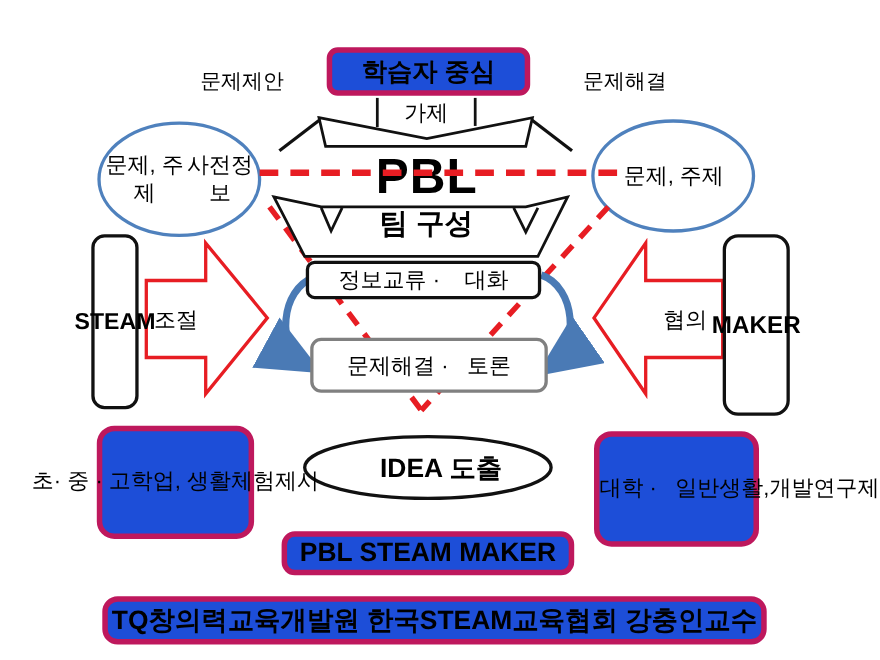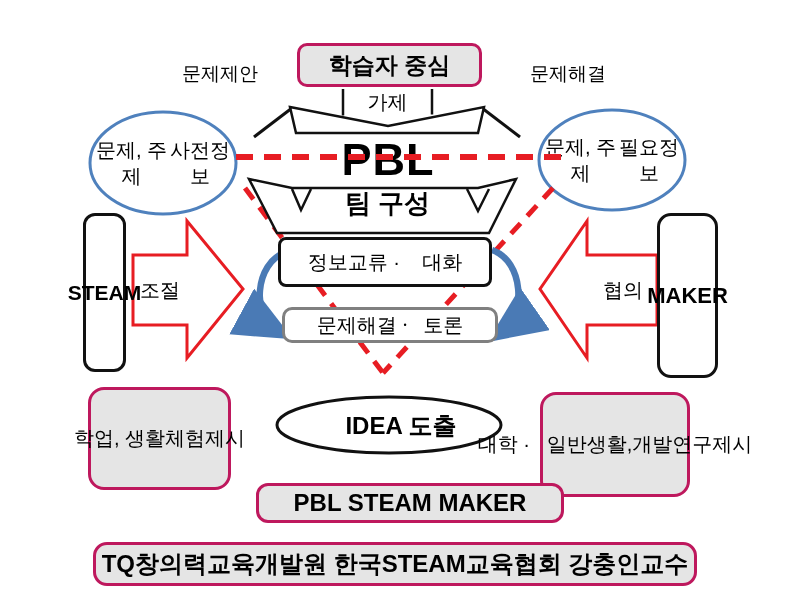--- a/index.html
+++ b/index.html
@@ -4,50 +4,50 @@
 <style>
   html,body{margin:0;padding:0;background:#ffffff;}
   #canvas{position:relative;width:800px;height:600px;background:#ffffff;overflow:hidden;
           font-family:"Liberation Sans","DejaVu Sans",sans-serif;color:#000;}
   svg{position:absolute;left:0;top:0;}
   #base-shapes{z-index:0;}
   #overlay-lines{z-index:5;pointer-events:none;}
   .abs{position:absolute;display:flex;align-items:center;justify-content:center;text-align:center;}
   .z2{z-index:2;}
   .z4{z-index:4;}
-  .box{background:#e5e5e5;border:3px solid #be185d;box-sizing:border-box;}
+  .box{background:#1d4ed8;border:5px solid #be185d;box-sizing:border-box;}
   .pre{white-space:pre;}
   .col{flex-direction:row;}
   
   .learner{left:297px;top:43px;width:185px;height:44px;border-radius:10px;font-weight:bold;font-size:23px;}
   .gaje{left:345px;top:89px;width:85px;height:26px;font-size:20px;}
   .lbl{font-size:19px;height:24px;}
   .propose{left:172px;top:62px;width:96px;}
   .select{left:520px;top:62px;width:96px;}
   .elltxt{font-size:20px;line-height:26px;}
   .ell-left{left:95px;top:137px;width:137px;height:52px;}
   .ell-right{left:544px;top:134px;width:137px;height:52px;}
   .pbl{left:323px;top:133px;width:130px;height:54px;font-weight:bold;font-size:45px;letter-spacing:1px;}
   .team{left:300px;top:187px;width:175px;height:32px;font-weight:bold;font-size:26px;}
   .cbox{font-size:20px;background:#fff;box-sizing:border-box;}
-  .infobox{left:278px;top:237px;width:214px;height:50px;border:3px solid #111;border-radius:8px;}
-  .solvebox{left:282px;top:307px;width:216px;height:36px;border:3px solid #808080;border-radius:10px;font-family:Liberation Serif, serif;}
+  .infobox{left:278px;top:237px;width:214px;height:35px;border:3px solid #111;border-radius:8px;}
+  .solvebox{left:282px;top:307px;width:216px;height:50px;border:3px solid #808080;border-radius:10px;}
   .vert{font-weight:bold;box-sizing:border-box;background:#fff;border:3px solid #111;}
   .steam{left:83px;top:213px;width:43px;height:159px;border-radius:12px;font-size:21px;line-height:29px;}
   .maker{left:657px;top:213px;width:61px;height:165px;border-radius:14px;font-size:22px;line-height:32px;}
   .vert span{display:block;text-align:center;}
   .arrowtxt{font-size:20px;height:26px;}
   .adjust{left:130px;top:277px;width:60px;}
   .consult{left:592px;top:277px;width:62px;}
   .threeline{font-size:20px;line-height:27px;border-radius:16px;}
   .school{left:88px;top:387px;width:143px;height:103px;}
-  .univ{left:540px;top:392px;width:150px;height:105px;}
+  .univ{left:540px;top:392px;width:150px;height:105px;justify-content:space-between;}
   .threeline span{display:block;text-align:center;white-space:pre;}
   .ideatxt{left:312px;top:411px;width:178px;height:30px;font-weight:bold;font-size:24px;}
-  .psm{left:256px;top:483px;width:308px;height:40px;border-radius:12px;font-weight:bold;font-size:24px;}
+  .psm{left:256px;top:483px;width:266px;height:40px;border-radius:12px;font-weight:bold;font-size:24px;}
   .credit{left:93px;top:542px;width:604px;height:44px;border-radius:14px;font-weight:bold;font-size:24px;}
 </style>
 </head>
 <body>
 
 <div id="canvas">
 
   <svg id="base-shapes" width="800" height="600" viewBox="0 0 800 600">
     <defs>
       <marker id="bluehead" markerWidth="12" markerHeight="12" refX="6" refY="4" orient="auto">
@@ -104,20 +104,21 @@
 
   <div class="abs z2 col vert maker">
     <span>M</span>
     <span>A</span>
     <span>K</span>
     <span>E</span>
     <span>R</span>
   </div>
 
   <div class="abs z2 col box threeline school">
+    <span>초· 중 · 고</span>
     <span>학업, 생활</span>
     <span>체험제시</span>
   </div>
 
   <div class="abs z2 col box threeline univ">
     <span>대학 ·   일반</span>
     <span>생활,개발</span>
     <span>연구제시</span>
   </div>
 
@@ -132,21 +133,20 @@
   <div class="abs z4 gaje">가제</div>
   <div class="abs z4 lbl propose">문제제안</div>
   <div class="abs z4 lbl select">문제해결</div>
 
   <div class="abs z4 col elltxt ell-left">
     <span>문제, 주제</span>
     <span>사전정보</span>
   </div>
   <div class="abs z4 col elltxt ell-right">
     <span>문제, 주제</span>
-    <span>필요정보</span>
   </div>
 
   <div class="abs z4 pbl">PBL</div>
   <div class="abs z4 team">팀 구성</div>
 
   <div class="abs z4 arrowtxt adjust">조절</div>
   <div class="abs z4 arrowtxt consult">협의</div>
 
   <div class="abs z4 ideatxt">IDEA 도출</div>
 

